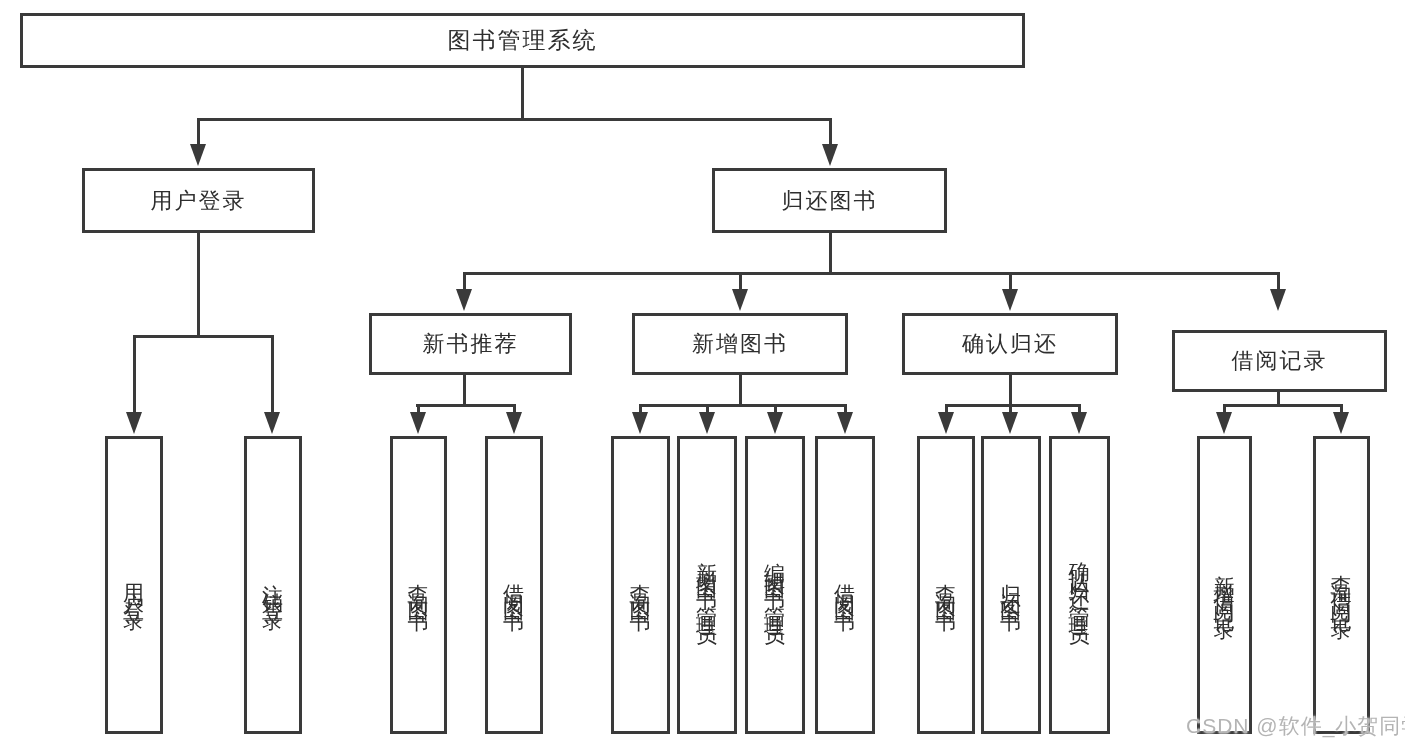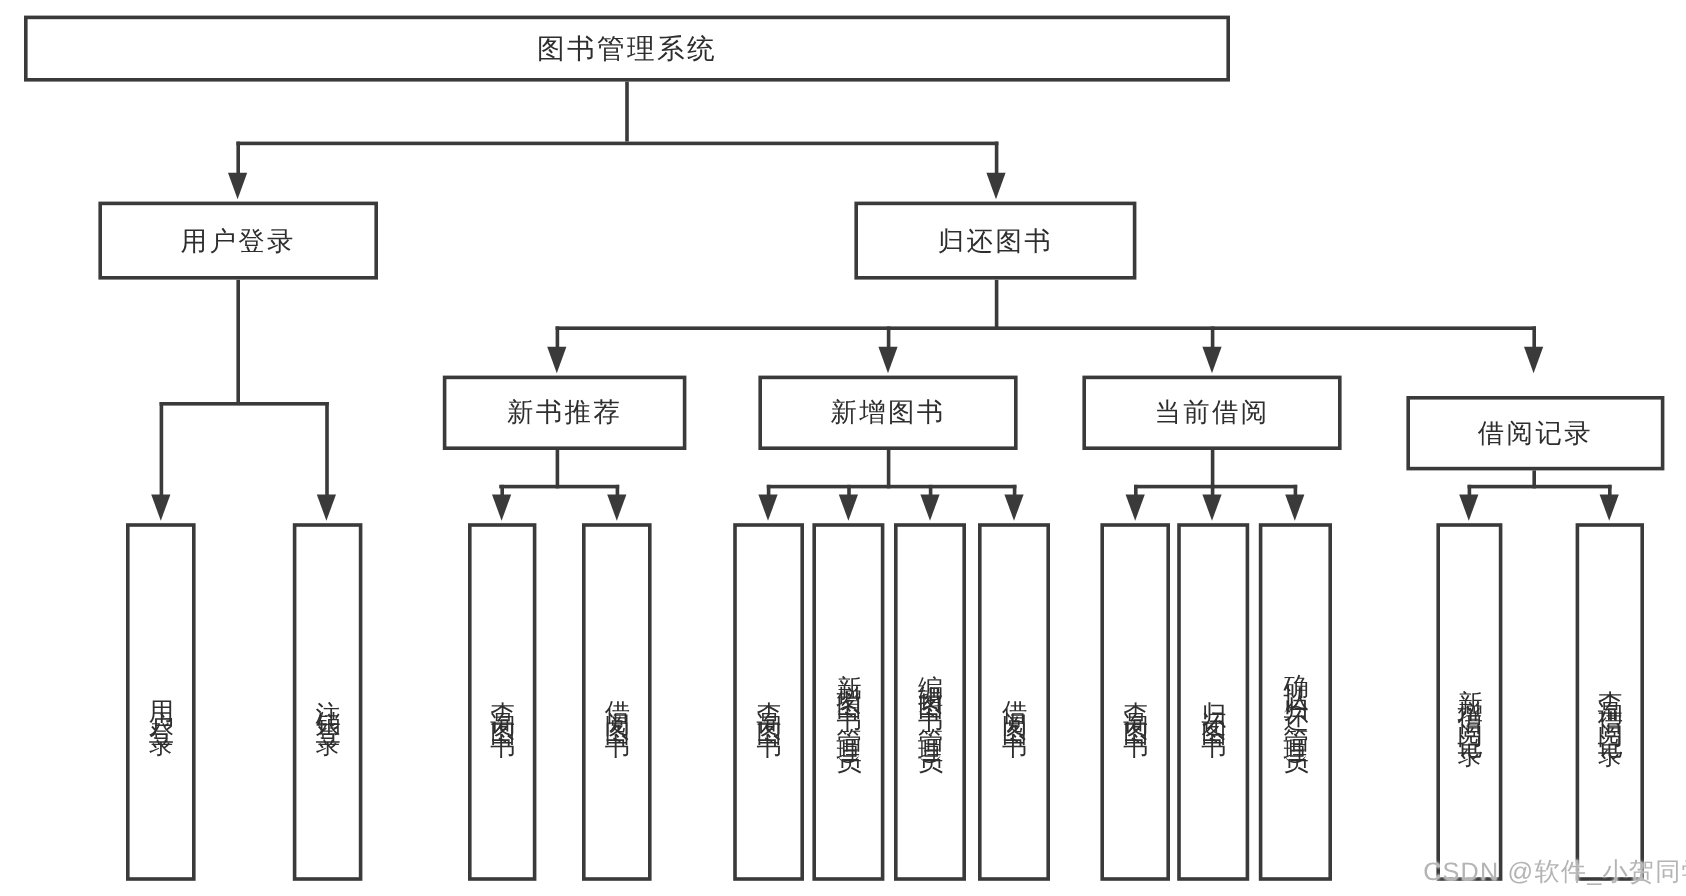--- a/index.html
+++ b/index.html
@@ -129,21 +129,21 @@
     <span>归还图书</span>
   </div>
 
   <div class="box" style="left:369px;top:313px;width:203px;height:62px">
     <span>新书推荐</span>
   </div>
   <div class="box" style="left:632px;top:313px;width:216px;height:62px">
     <span>新增图书</span>
   </div>
   <div class="box" style="left:902px;top:313px;width:216px;height:62px">
-    <span>当前借阅</span>
+    <span>确认归还</span>
   </div>
   <div class="box" style="left:1172px;top:330px;width:215px;height:62px">
     <span>借阅记录</span>
   </div>
 
   <div class="box vbox" style="left:105px;top:436px;width:58px;height:298px">
     <span>用户登录</span>
   </div>
   <div class="box vbox" style="left:244px;top:436px;width:58px;height:298px">
     <span>注销登录</span>

